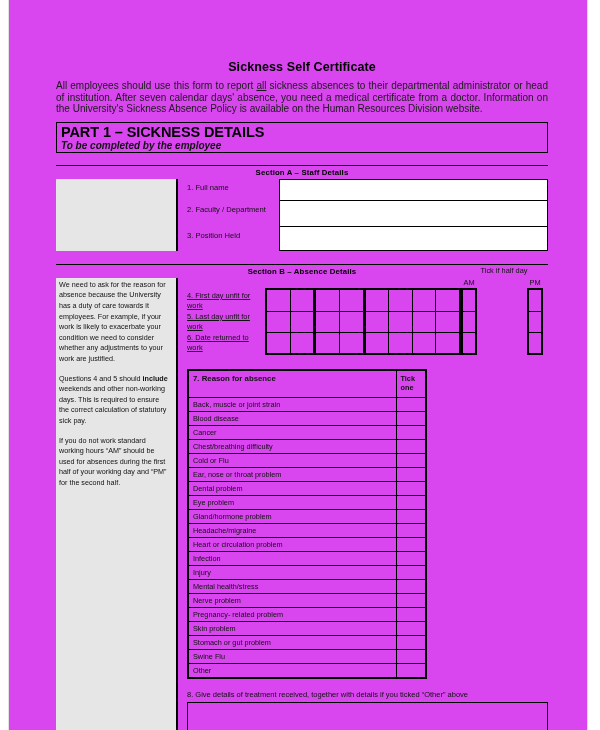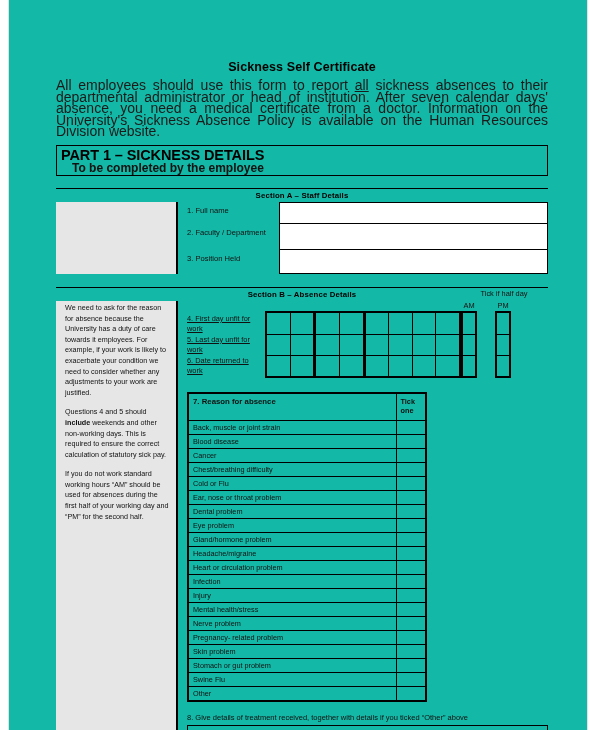--- a/index.html
+++ b/index.html
@@ -12,42 +12,42 @@
     width: 600px; height: 730px;
     overflow: hidden;
     position: relative;
   }
 
   
   #page {
     position: absolute;
     left: 8px; top: 0px;
     width: 580px; height: 730px;
-    background: #14b8a6;
+    background: #d946ef;
     border-left: 1px solid #e2e2e2;
     border-right: 1px solid #e2e2e2;
     padding-left: 28px;
   }
   #sheet {
     position: absolute;
     left: 47px; top: 60px;
     width: 492px;
   }
 
   
   .doc-title {
     text-align: center;
     font-size: 12.5px;
     font-weight: bold;
     color: #000;
     letter-spacing: .1px;
     margin: 0 0 6px 0;
   }
   .intro {
-    font-size: 14px;
+    font-size: 10px;
     line-height: 11.6px;
     color: #1a1a1a;
     text-align: justify;
     margin: 0 0 7px 0;
   }
   .intro u { text-decoration: underline; }
 
   
   .part-box {
     border: 1.6px solid #000;
@@ -55,25 +55,25 @@
     margin-bottom: 12px;
   }
   .part-title {
     font-size: 14.5px;
     font-weight: bold;
     line-height: 17px;
     letter-spacing: -0.1px;
     color: #000;
   }
   .part-sub {
-    font-size: 12px;
+    font-size: 10px;
+    font-style: italic;
     font-weight: bold;
     line-height: 9px;
     color: #111;
-    margin-left: 11px;
   }
 
   
   .sec-rule {
     border-top: 1.3px solid #000;
     margin: 0 0 2px 0;
   }
   .sec-label {
     font-size: 7.8px;
     font-weight: bold;
@@ -119,21 +119,21 @@
   .grayB {
     width: 122px;
     flex: 0 0 122px;
     background: #e6e6e6;
     border-right: 2px solid #000;
     padding: 2px 5px 0 3px;
     font-size: 7.2px;
     line-height: 10.6px;
     color: #111;
   }
-  .grayB p { margin: 0 0 9px 6px; }
+  .grayB p { margin: 0 0 9px 0; }
   .grayB p:last-child { margin-bottom: 0; }
   .grayB b { font-weight: bold; }
   .secB-main { flex: 1 1 auto; padding-left: 9px; }
 
   
   .dates-wrap { display: flex; align-items: flex-end; }
   .date-labels {
     width: 78px; flex: 0 0 78px;
     padding-bottom: 1px;
   }
@@ -154,21 +154,21 @@
   }
   .grid-row { display: flex; height: 21px; }
   .grid-row + .grid-row { border-top: 1.2px solid #000; }
   .gc { flex: 1 1 0; border-left: 1.2px solid #000; }
   .gc:first-child { border-left: none; }
   .gc.thick { border-left: 3px solid #000; }
 
   .halfday {
     flex: 1 1 auto;
     display: flex;
-    justify-content: flex-start;
+    justify-content: space-between;
     align-items: flex-end;
     gap: 18px;
     padding-right: 5px;
     position: relative;
   }
   .hd-col { width: 16px; }
   .hd-head {
     font-size: 7.4px;
     text-align: center;
     color: #111;

